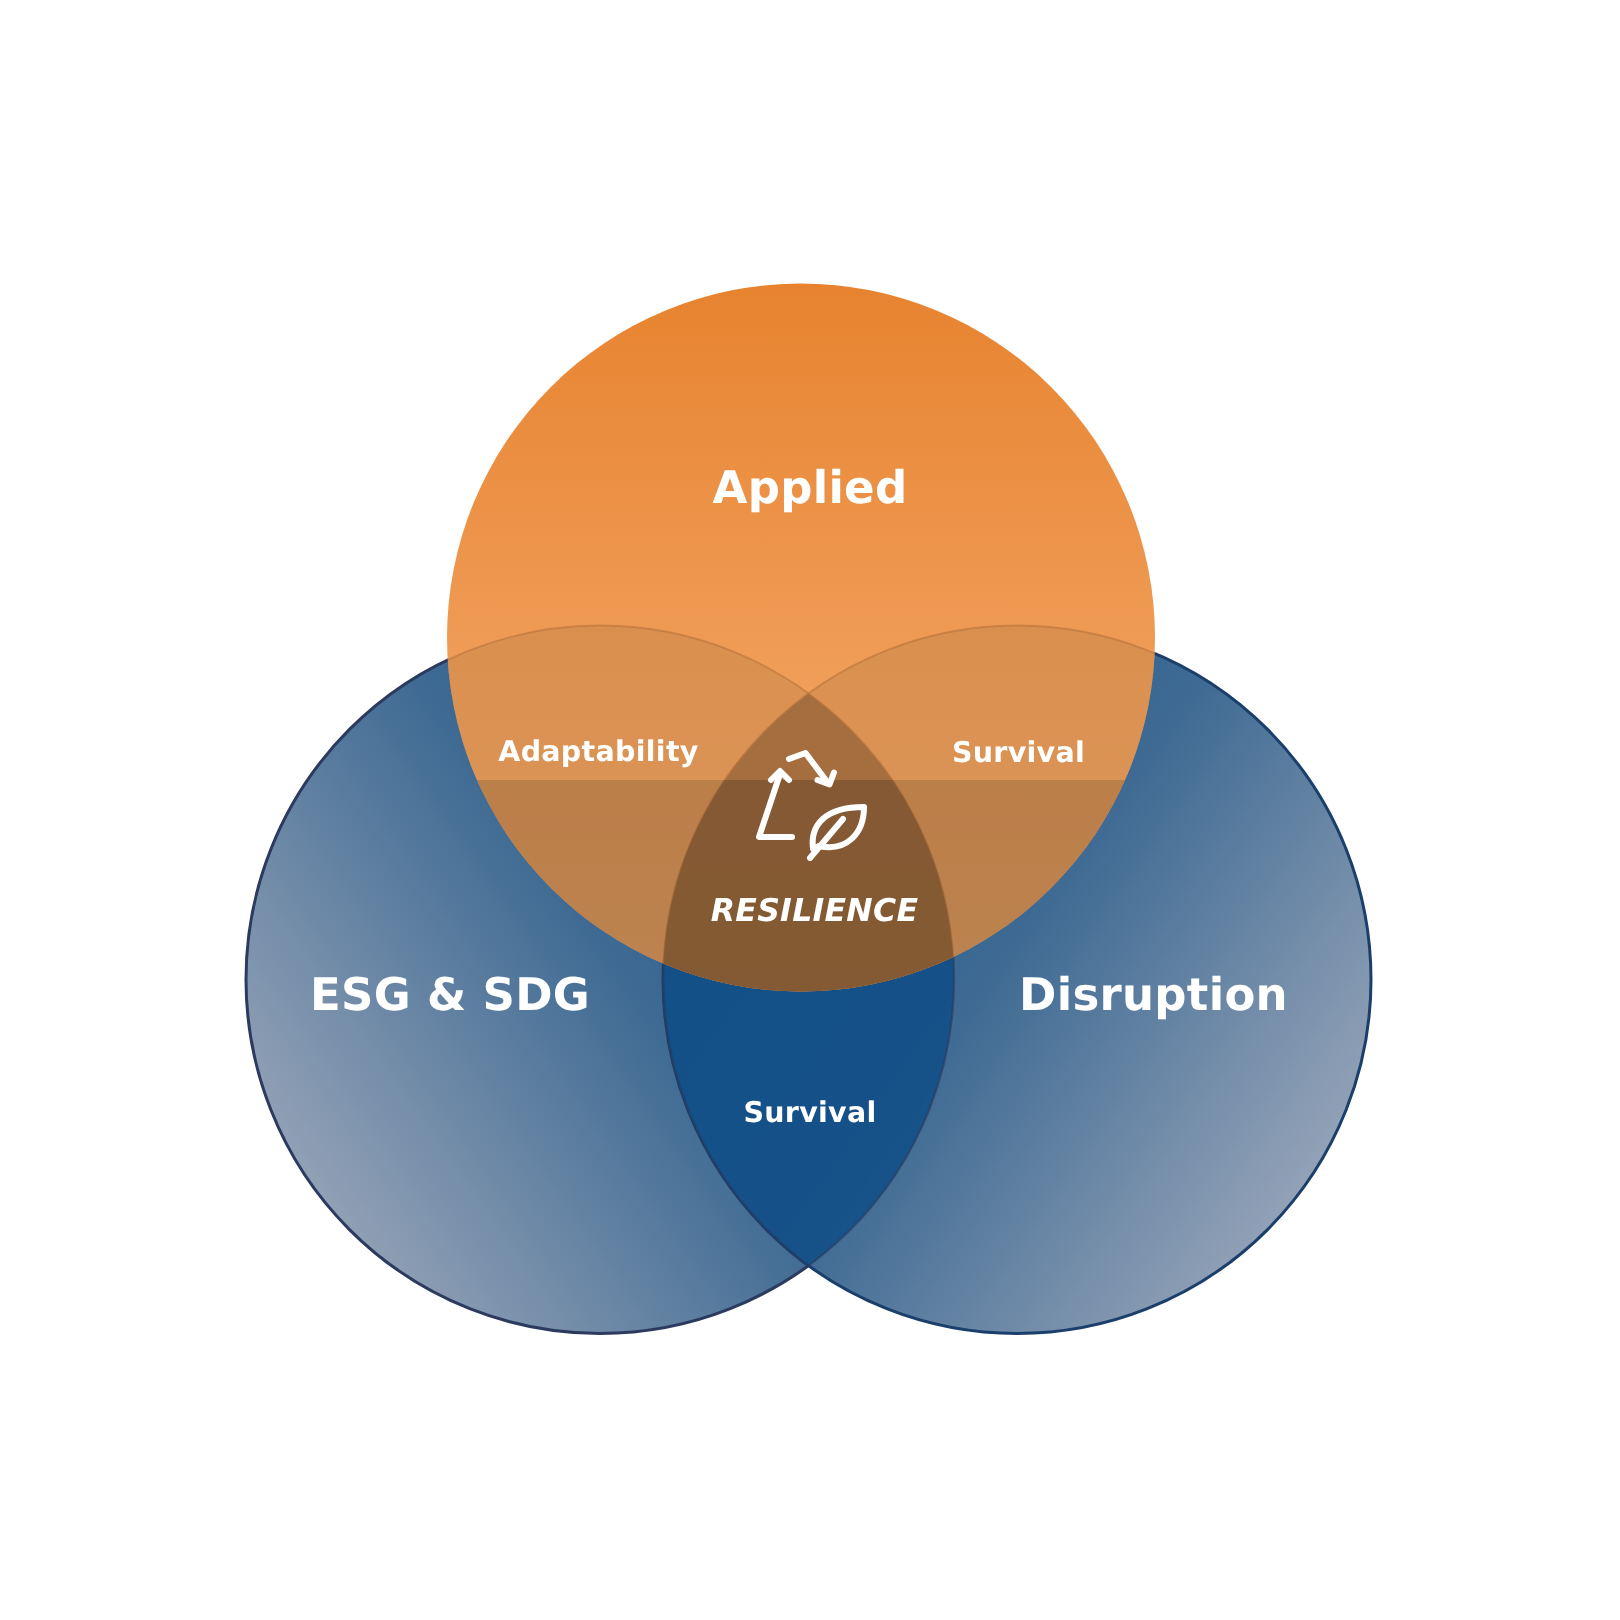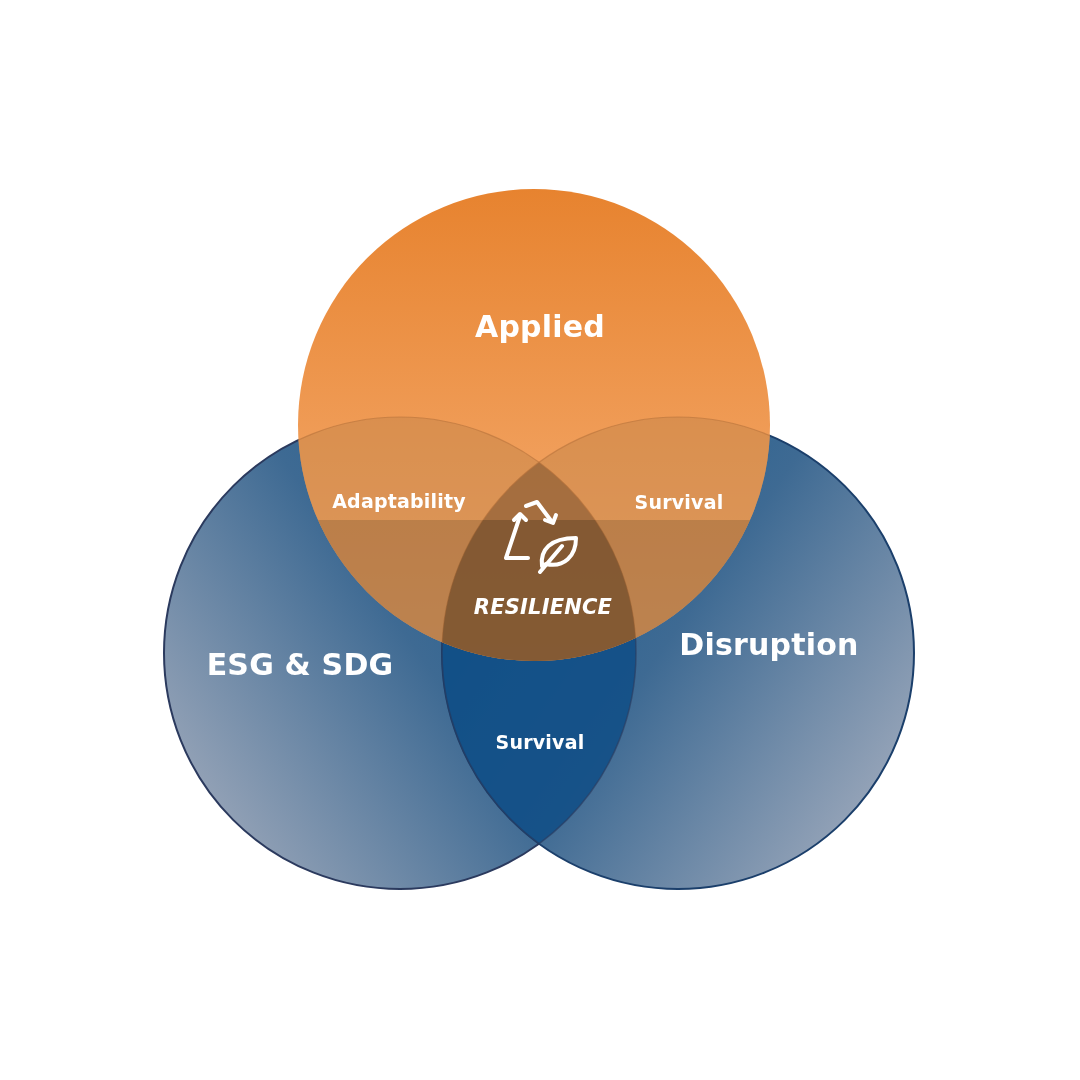--- a/index.html
+++ b/index.html
@@ -70,21 +70,21 @@
     <g clip-path="url(#clipRight)">
       <rect x="440" y="520" width="500" height="160" fill="#5B3E22" opacity="0.25"></rect>
     </g>
   </g>
 </svg>
 
 <div class="lbl big" style="left:540px; top:326px;">
   <div>Applied</div>
 </div>
 <div class="lbl big" style="left:300px; top:664px;">ESG &amp; SDG</div>
-<div class="lbl big" style="left:769px; top:644px;">Disruption</div>
+<div class="lbl big" style="left:769px; top:664px;">Disruption</div>
 
 <div class="lbl mid" style="left:399px; top:501px;">Adaptability</div>
 <div class="lbl mid" style="left:679px; top:502px;">Survival</div>
 <div class="lbl mid" style="left:540px; top:726px;margin-top:16px;">Survival</div>
 <div class="lbl res" style="left:543px; top:607px;font-style:italic;">RESILIENCE</div>
 
 <svg class="icon" viewBox="0 0 82 76">
   <g fill="none" stroke="#ffffff" stroke-width="4" stroke-linecap="round" stroke-linejoin="round">
 
     <path d="M26 8 L37 4 L52 24"></path>

